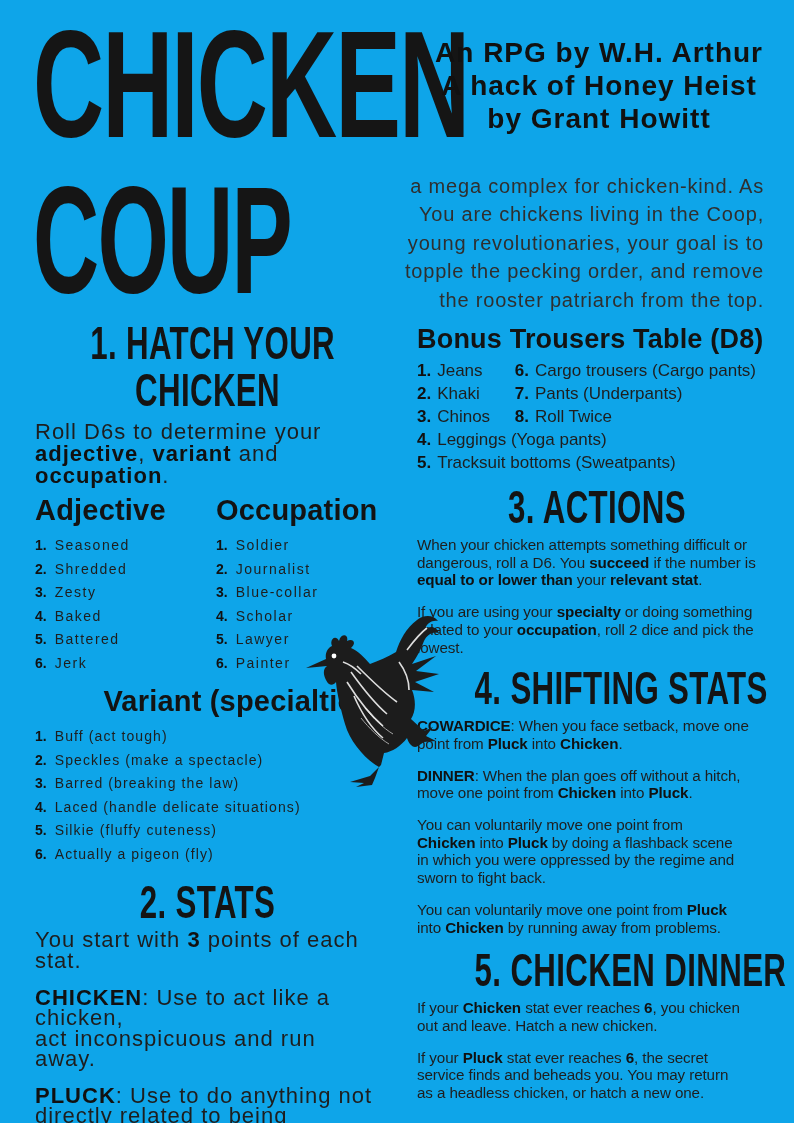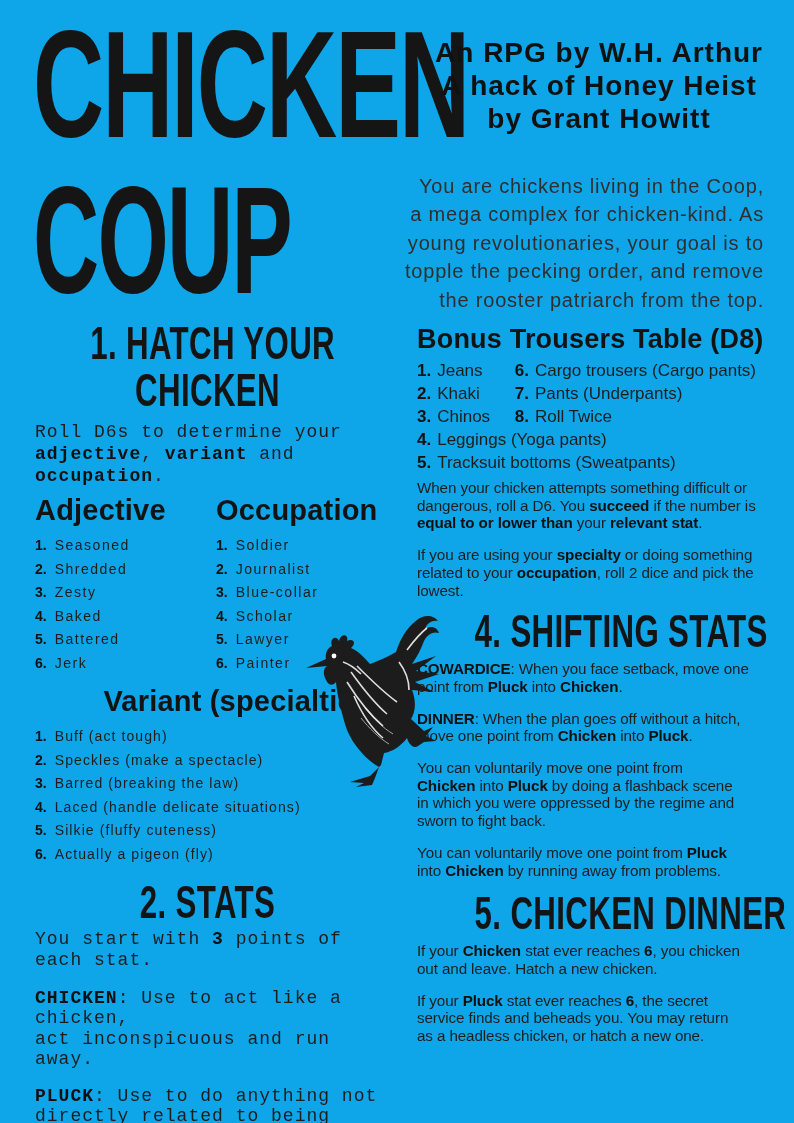--- a/index.html
+++ b/index.html
@@ -30,21 +30,21 @@
   .h2wrap{text-align:center;}
   .h2{
     display:block;text-align:center;font-weight:bold;color:#141414;
     font-size:46px;line-height:47px;letter-spacing:0.5px;white-space:nowrap;
     transform:scaleX(0.68);transform-origin:center top;
   }
   
   .col-left{position:absolute;left:35px;top:320px;width:345px;}
   .col-right{position:absolute;left:417px;top:324px;width:360px;}
   
-  .lp{font-size:18px;line-height:20.3px;letter-spacing:1px;margin:0;font-family:Liberation Mono, monospace;}
+  .lp{font-size:22px;line-height:20.3px;letter-spacing:1px;margin:0;}
   .roll{margin-top:7px;line-height:22px;}
   .subhead{font-size:29px;font-weight:bold;color:#131313;letter-spacing:0.2px;line-height:30px;}
   .two-cols{display:grid;grid-template-columns:181px 1fr;margin-top:8px;}
   ul.dlist{list-style:none;margin:9px 0 0 0;padding:0;}
   ul.dlist li{font-size:14px;line-height:23.5px;letter-spacing:1.5px;white-space:nowrap;}
   ul.dlist li b{letter-spacing:0;}
   ul.dlist li .li-label{margin-left:8px;}
   ul.vlist li{letter-spacing:1.1px;}
   .variant-head{margin-top:11px;text-align:right;}
   .stats-headwrap{margin-top:13px;}
@@ -75,22 +75,22 @@
   <div class="t-line t1">CHICKEN</div>
   <div class="t-line t2">COUP</div>
 
   <div class="byline">
     <div>An RPG by W.H. Arthur</div>
     <div>A hack of Honey Heist</div>
     <div>by Grant Howitt</div>
   </div>
 
   <div class="intro">
+    <div>a mega complex for chicken-kind. As</div>
     <div>You are chickens living in the Coop,</div>
-    <div>a mega complex for chicken-kind. As</div>
     <div>young revolutionaries, your goal is to</div>
     <div>topple the pecking order, and remove</div>
     <div>the rooster patriarch from the top.</div>
   </div>
 
   <div class="col-left">
 
     <div class="h2wrap">
       <span class="h2">1. HATCH YOUR</span>
       <span class="h2">CHICKEN</span>
@@ -158,20 +158,23 @@
         <span class="tcell"><b>8.</b><span class="tlabel">Roll Twice</span></span>
       </div>
       <div class="trow single">
         <span class="tcell tl"><b>4.</b><span class="tlabel">Leggings (Yoga pants)</span></span>
       </div>
       <div class="trow single">
         <span class="tcell tl"><b>5.</b><span class="tlabel">Tracksuit bottoms (Sweatpants)</span></span>
       </div>
     </div>
 
+    <div class="h2wrap mt-h">
+      <span class="h2">3. ACTIONS</span>
+    </div>
     <p class="rp first">When your chicken attempts something difficult or<br>dangerous, roll a D6. You <b>succeed</b> if the number is<br><b>equal to or lower than</b> your <b>relevant stat</b>.</p>
     <p class="rp next">If you are using your <b>specialty</b> or doing something<br>related to your <b>occupation</b>, roll 2 dice and pick the<br>lowest.</p>
 
     <div class="h2wrap shift-headwrap">
       <span class="h2">4. SHIFTING STATS</span>
     </div>
     <p class="rp first"><b>COWARDICE</b>: When you face setback, move one<br>point from <b>Pluck</b> into <b>Chicken</b>.</p>
     <p class="rp next"><b>DINNER</b>: When the plan goes off without a hitch,<br>move one point from <b>Chicken</b> into <b>Pluck</b>.</p>
     <p class="rp next">You can voluntarily move one point from<br><b>Chicken</b> into <b>Pluck</b> by doing a flashback scene<br>in which you were oppressed by the regime and<br>sworn to fight back.</p>
     <p class="rp next">You can voluntarily move one point from <b>Pluck</b><br>into <b>Chicken</b> by running away from problems.</p>

